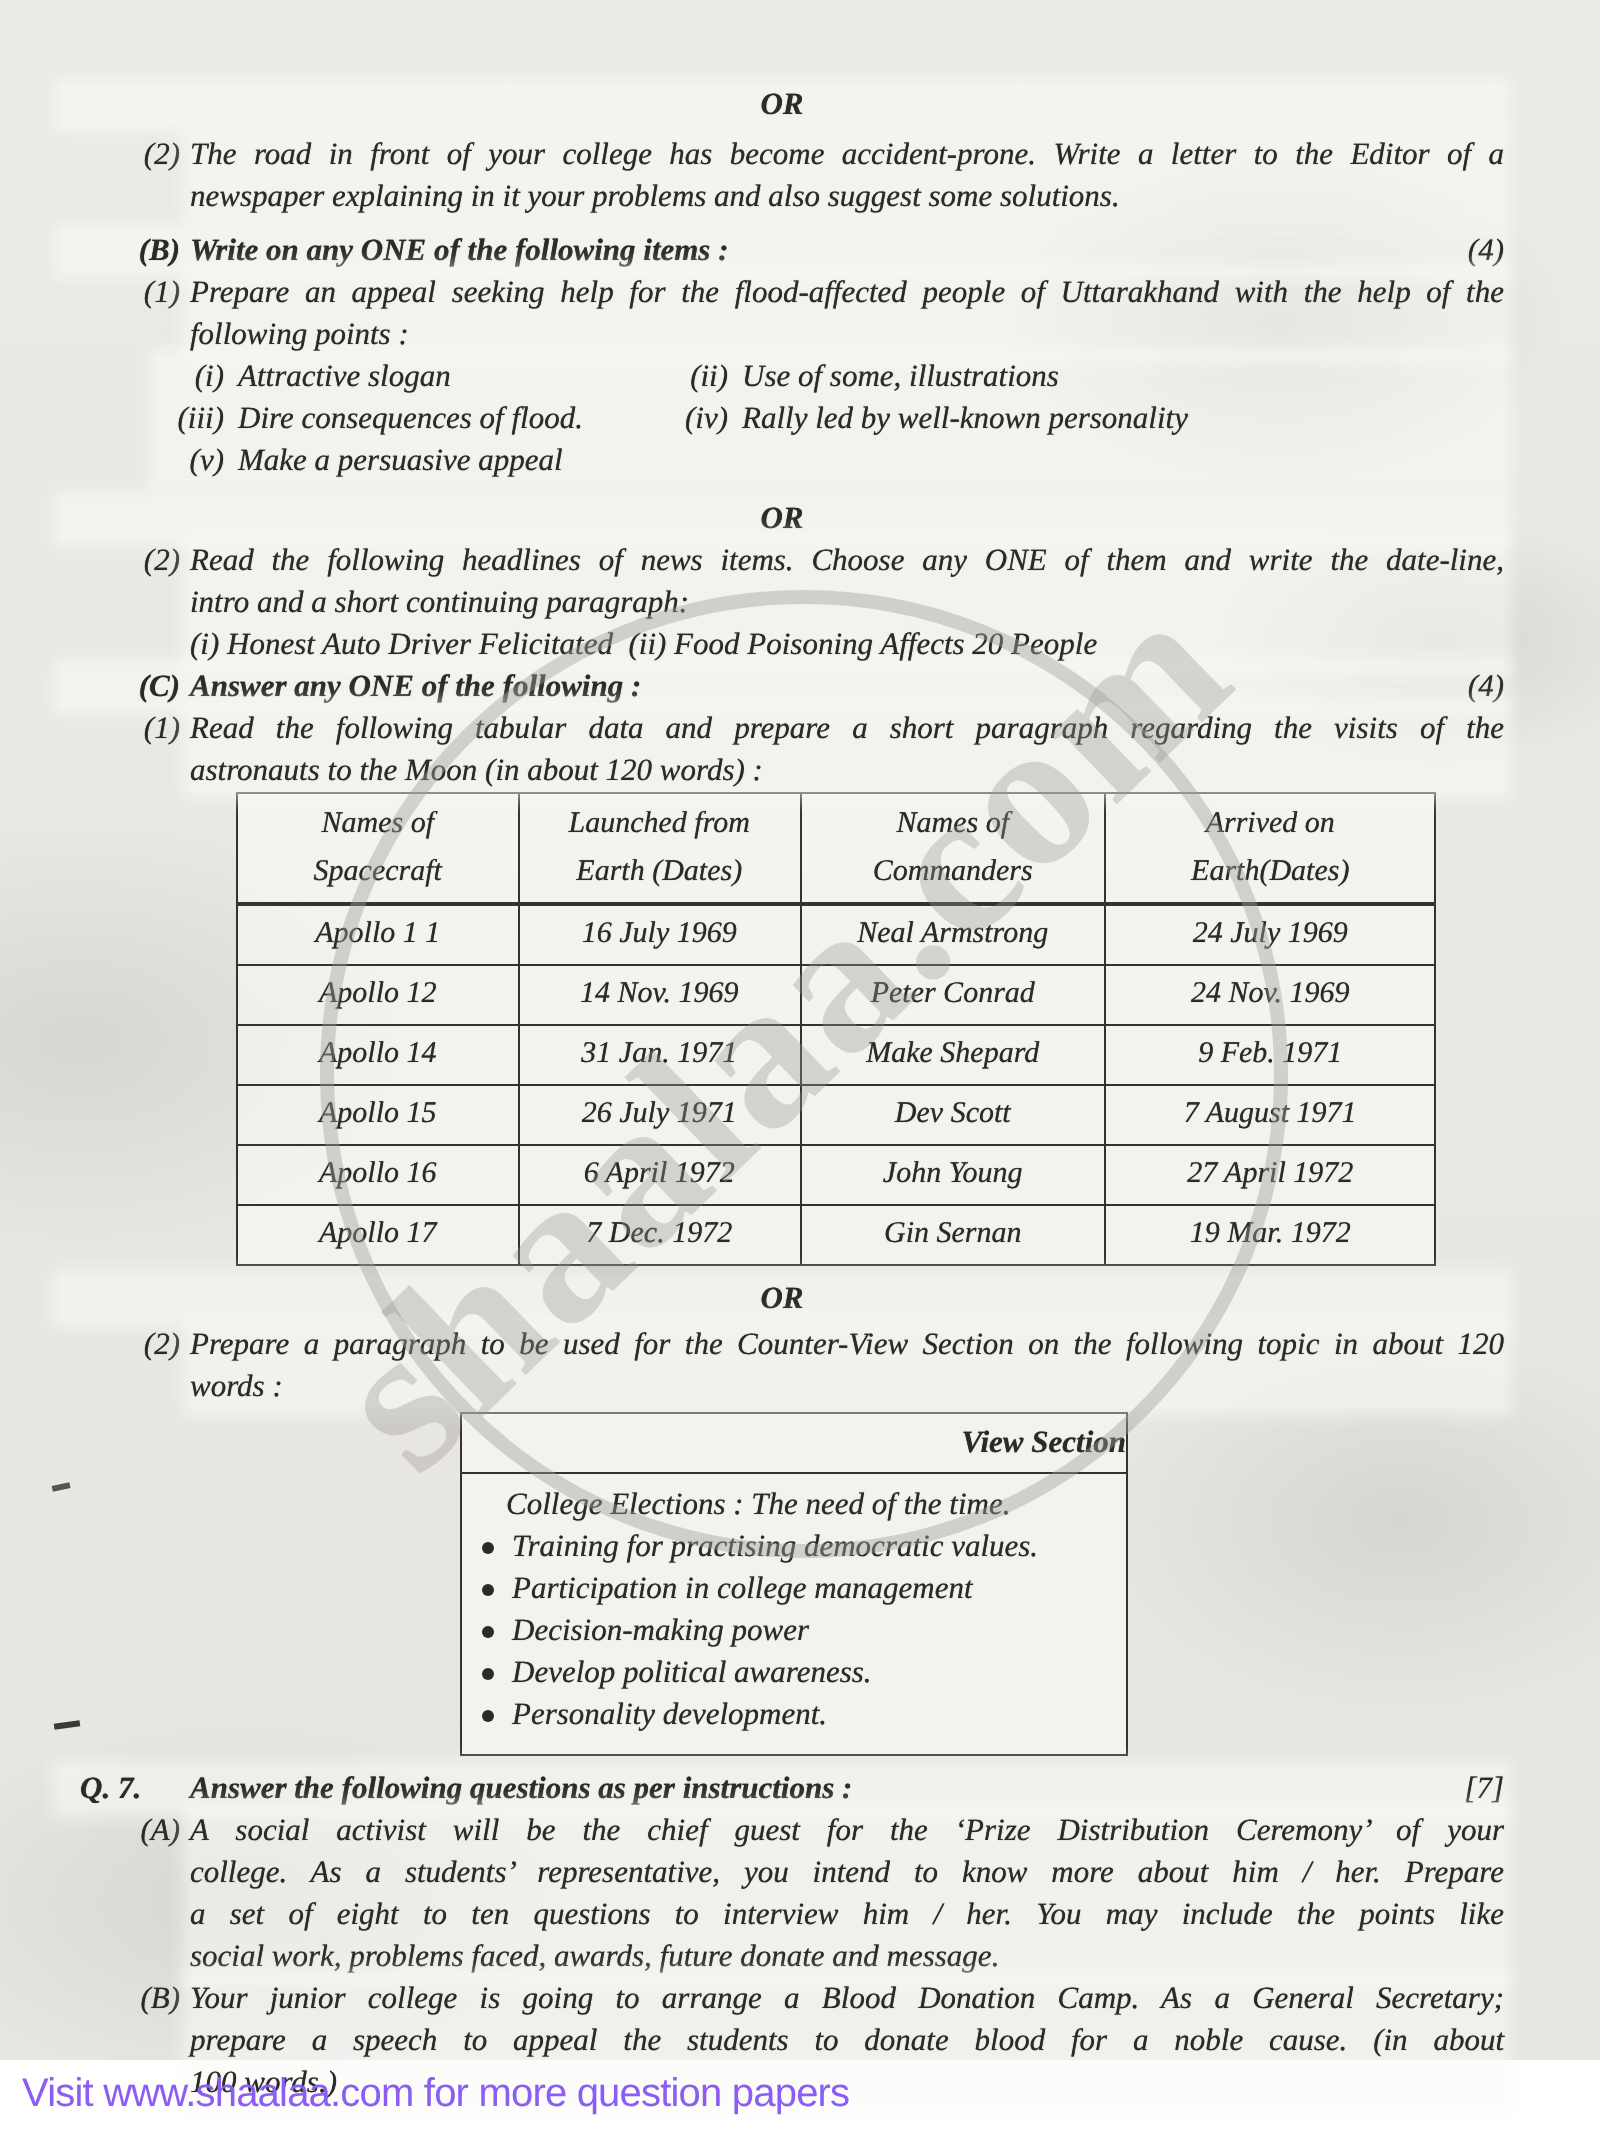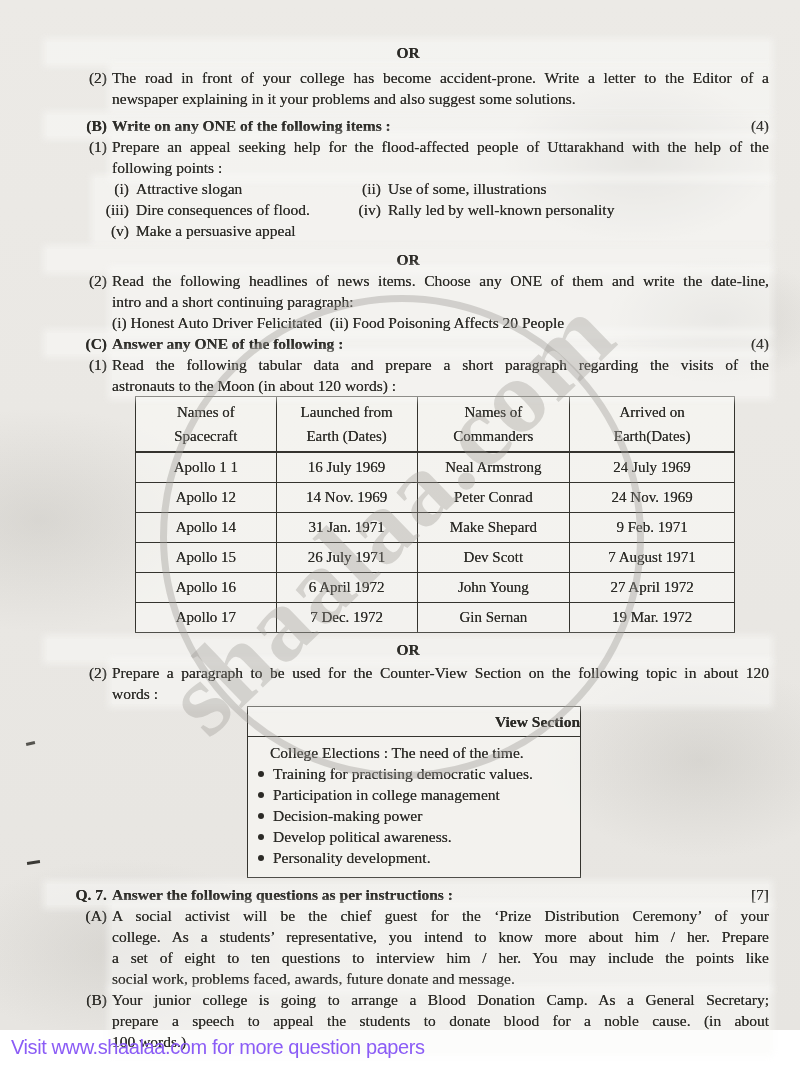--- a/index.html
+++ b/index.html
@@ -7,36 +7,36 @@
         font-family:"Liberation Serif", serif;color:#2b2a26;}
   
   .paper{position:absolute;left:0;top:0;width:800px;height:1030px;
     background:
       radial-gradient(200px 120px at 640px 160px, rgba(176,174,168,.45), transparent 70%),
       radial-gradient(160px 90px at 720px 320px,  rgba(176,174,168,.35), transparent 70%),
       radial-gradient(260px 160px at 40px 520px,  rgba(176,174,168,.30), transparent 70%),
       radial-gradient(220px 140px at 700px 760px, rgba(176,174,168,.30), transparent 70%),
       radial-gradient(240px 130px at 120px 950px, rgba(176,174,168,.28), transparent 70%),
       linear-gradient(#eceae6, #e7e5e1);}
-  .content{position:absolute;left:47px;top:42px;width:722px;font-size:15.5px;line-height:21px;
-           text-shadow:0 0 .4px rgba(45,45,40,.85);z-index:2;}
+  .content{position:absolute;left:30px;top:42px;width:722px;font-size:15.5px;line-height:21px;
+           text-shadow:0 0 .4px rgba(45,45,40,.85);z-index:2;font-style:italic;}
   .whiten{background:rgba(250,250,247,.55);box-shadow:0 0 7px 4px rgba(250,250,247,.55);}
   .or{ text-align:center;font-weight:bold;margin-bottom:4px;}
   .or.m1{margin-top:8px;margin-bottom:0;}
   .or.m2{margin-top:6px;margin-bottom:2px;}
   .item{display:flex;}
   .item .num{flex:none;width:65px;text-align:right;padding-right:5px;box-sizing:border-box;}
   .item .txt{flex:1;}
   .line{min-height:21px;}
   .line.j{text-align:justify;text-align-last:justify;}
   .line.pre{white-space:pre-wrap;}
   .sec{display:flex;font-weight:bold;}
   .sec.mt{margin-top:6px;}
   .sec .num{flex:none;width:65px;text-align:right;padding-right:5px;box-sizing:border-box;}
-  .sec.q7 .num{text-align:right;padding-left:10px;}
+  .sec.q7 .num{text-align:left;padding-left:10px;}
   .sec .title{flex:1;}
   .sec .marks{flex:none;font-weight:normal;padding-left:8px;}
   
   .pts{margin-left:48px;}
   .ptrow{display:flex;}
   .ptcell{display:flex;}
   .ptcell.left{width:252px;flex:none;}
   .ptcell .pnum{flex:none;width:34px;text-align:right;margin-right:7px;}
   
   table.moon{border-collapse:collapse;margin:0 0 2px 88px;width:600px;

